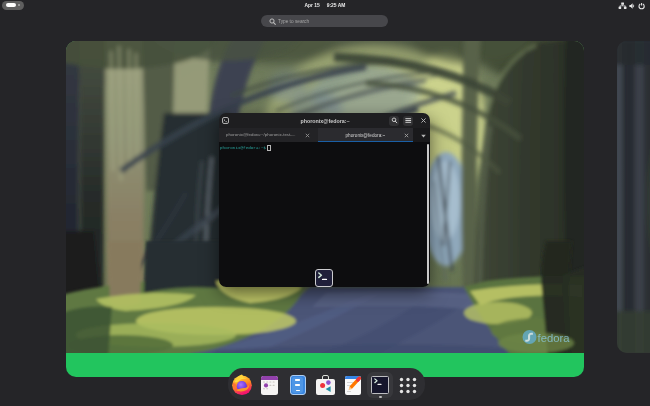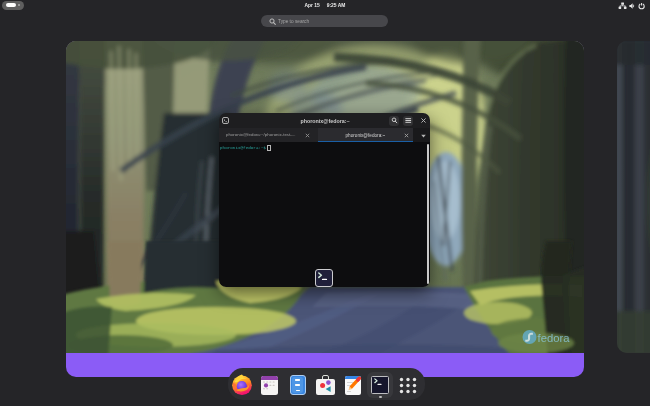--- a/index.html
+++ b/index.html
@@ -44,21 +44,21 @@
 </div>
 
 <div class="abs" style="left:261px;top:15px;width:127px;height:12px;background:#47474b;border-radius:6px;display:flex;align-items:center;">
   <svg style="margin-left:8px;flex:none;" width="7" height="7" viewBox="0 0 7 7">
     <circle cx="3" cy="3" r="2.1" fill="none" stroke="#bdbdbd" stroke-width="1"></circle>
     <line x1="4.6" y1="4.6" x2="6.3" y2="6.3" stroke="#bdbdbd" stroke-width="1.1" stroke-linecap="round"></line>
   </svg>
   <span style="margin-left:1.5px;font-size:6.5px;color:#a6a6a6;white-space:nowrap;transform:scale(0.73);transform-origin:left center;">Type to search</span>
 </div>
 
-<div class="abs" style="left:66px;top:41px;width:518px;height:336px;border-radius:10px;overflow:hidden;background:#8b5cf6;">
+<div class="abs" style="left:66px;top:41px;width:518px;height:336px;border-radius:10px;overflow:hidden;background:#22c55e;">
   <svg class="abs" style="left:0;top:0;" width="518" height="312" viewBox="0 0 518 312">
     <defs>
       <linearGradient id="bg" x1="0" y1="0" x2="0" y2="1">
         <stop offset="0" stop-color="#6e7a5b"></stop>
         <stop offset="0.45" stop-color="#717d5b"></stop>
         <stop offset="1" stop-color="#5f6e4c"></stop>
       </linearGradient>
       <linearGradient id="paleband" x1="0" y1="0" x2="0" y2="1">
         <stop offset="0" stop-color="#999e7c"></stop>
         <stop offset="0.35" stop-color="#8e9274"></stop>

